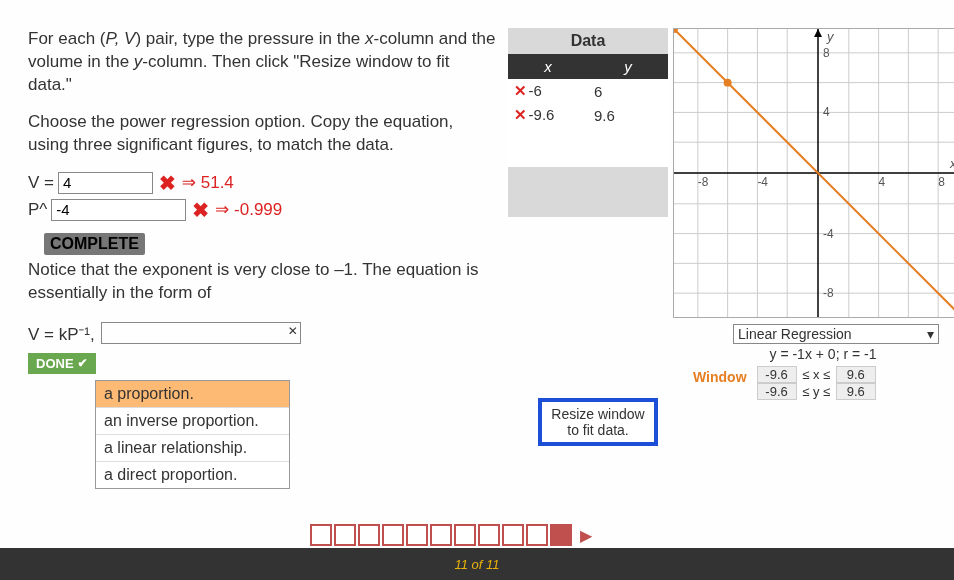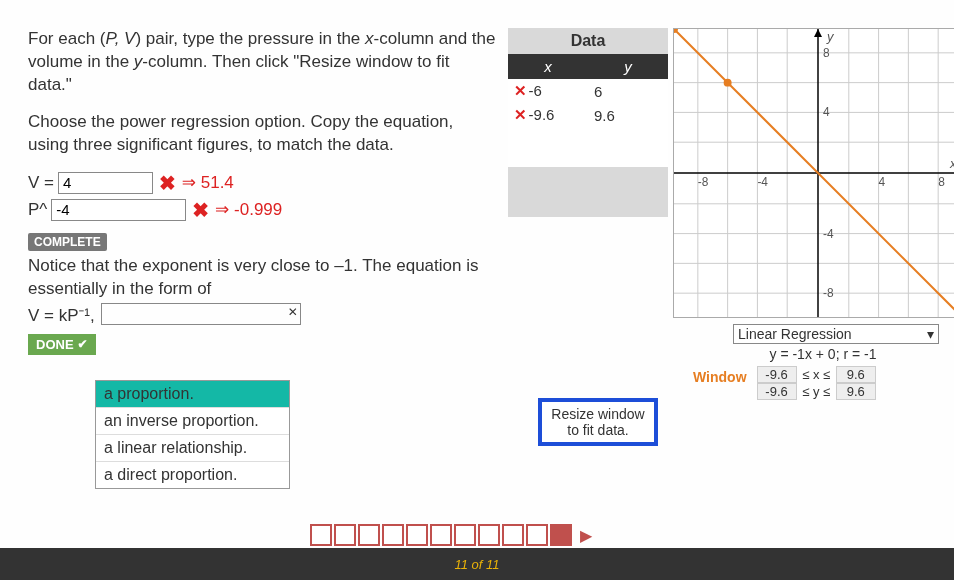--- a/index.html
+++ b/index.html
@@ -49,26 +49,26 @@
   font-size: 20px;
   margin: 0 6px;
 }
 .arrow-ans {
   color: #d22;
   font-size: 17px;
 }
 .badge {
   display: inline-block;
   background: #777;
-  color: #ffffff;
-  font-size: 12px;
+  color: #000000;
+  font-size: 16px;
   font-weight: bold;
   padding: 2px 6px;
   border-radius: 2px;
-  margin: 8px 0 4px 0;
+  margin: 8px 0 4px 16px;
 }
 .done-badge {
   background: #6aa84f;
   color: #fff;
   font-size: 13px;
   font-weight: bold;
   padding: 3px 8px;
   display: inline-flex;
   align-items: center;
 }
@@ -92,21 +92,21 @@
   background: #fff;
   border: 1px solid #999;
   font-size: 16px;
   z-index: 20;
 }
 .dropdown-list .dd-item {
   padding: 4px 8px;
   border-bottom: 1px solid #ddd;
 }
 .dropdown-list .dd-item.highlighted {
-  background: #14b8a6;
+  background: #fdba74;
 }
 .dropdown-list .dd-item:last-child { border-bottom: none; }
 
 .right-col {
   flex: 1;
   position: relative;
 }
 .data-panel {
   position: absolute;
   left: 0;
@@ -255,21 +255,21 @@
       <span class="arrow-ans">⇒ 51.4</span>
     </div>
     <div class="equation-row">
       <span>P^</span>
       <input class="eq-input" style="width: 135px; margin-left: 4px;" value="-4">
       <span class="mark-x">✖</span>
       <span class="arrow-ans">⇒ -0.999</span>
     </div>
 
     <div class="badge">COMPLETE</div>
-    <p class="instruction" style="margin-bottom:2px">Notice that the exponent is very close to –1. The equation is essentially in the form of</p>
+    <p class="instruction" style="margin-bottom:17px">Notice that the exponent is very close to –1. The equation is essentially in the form of</p>
     <div style="display:flex;align-items:center;">
       <span style="font-size:17px">V = kP⁻¹,</span>
       <span class="form-input-dd" style="margin-left:6px;position:relative">
         <span style="position:absolute;right:2px;top:1px;font-size:12px">✕</span>
       </span>
     </div>
     <div style="margin-top:8px">
       <span class="done-badge">DONE</span>
     </div>
 

